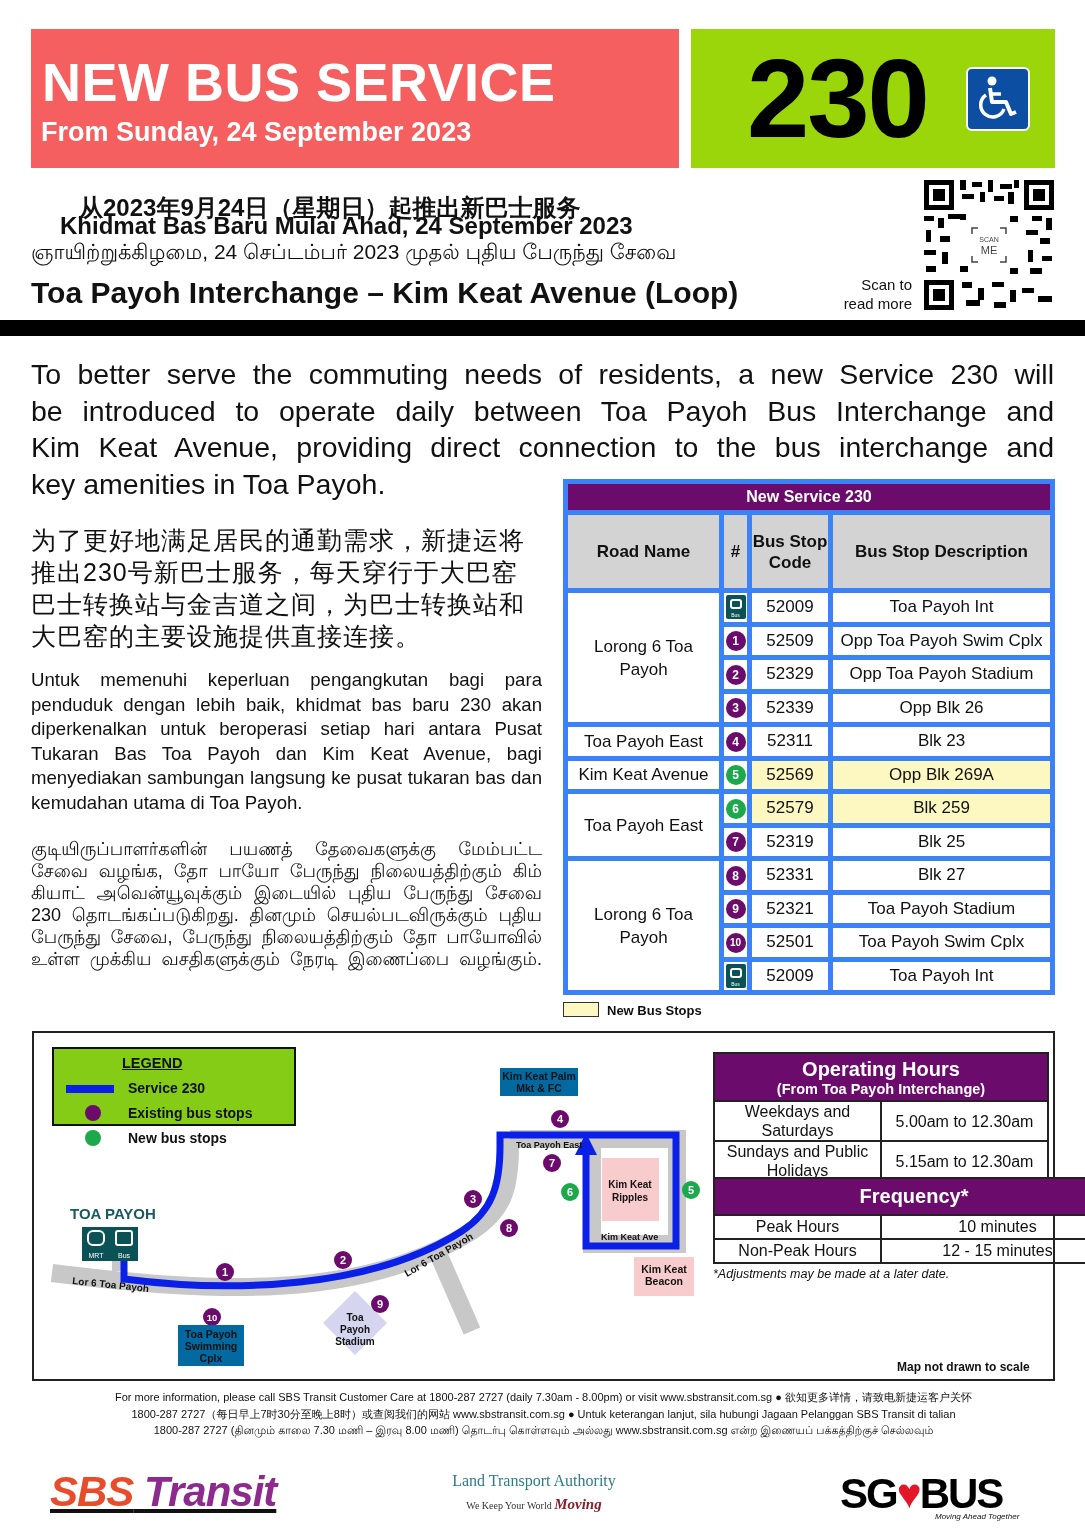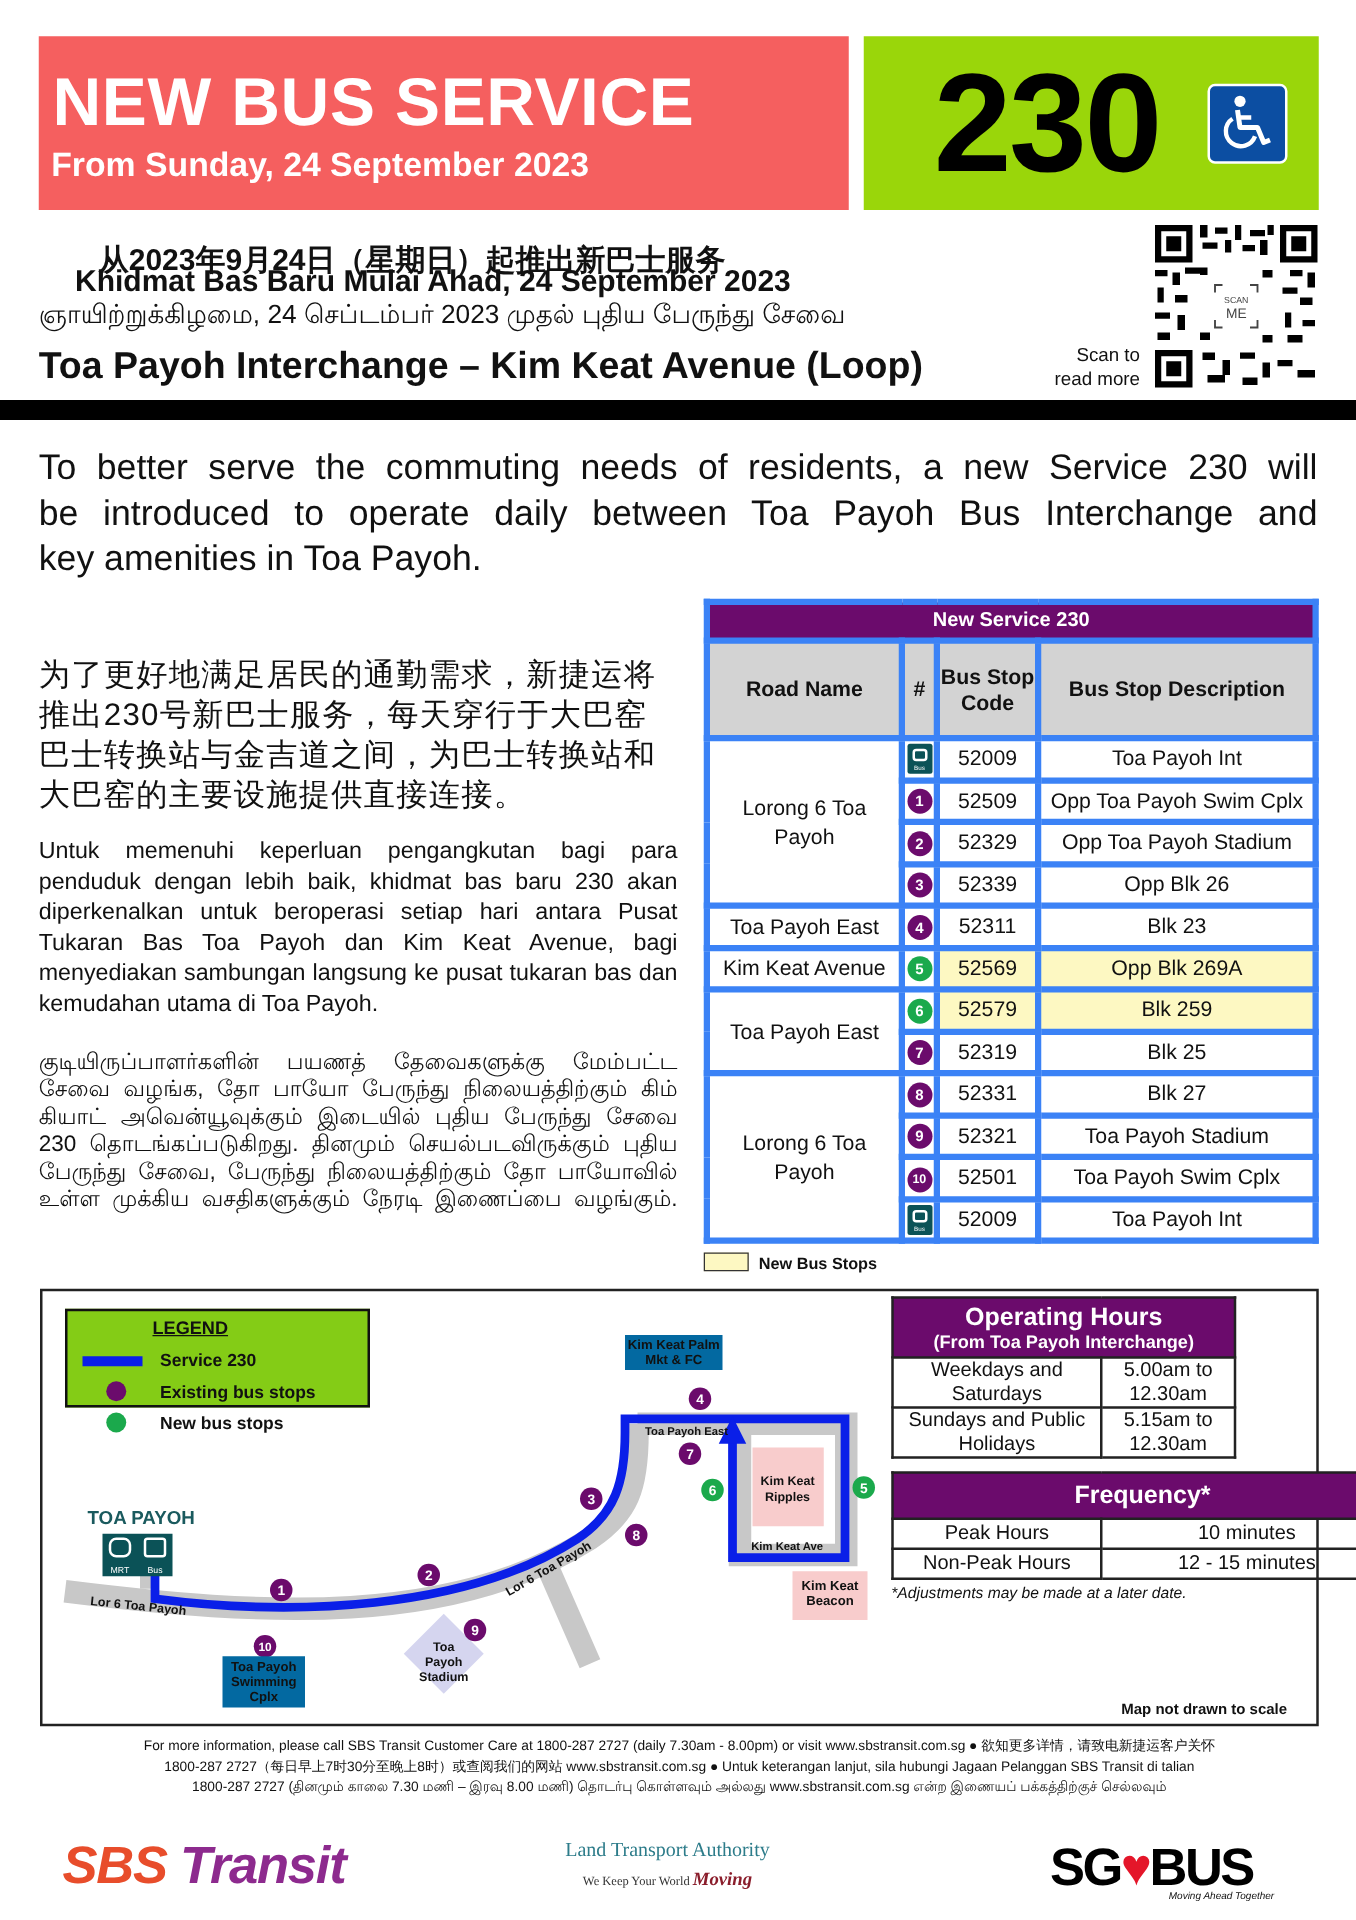--- a/index.html
+++ b/index.html
@@ -57,37 +57,37 @@
   .legend .line { position: absolute; left: 12px; top: 36px; width: 48px; height: 8px; background: #0a1fe8; }
   .legend .dot { position: absolute; left: 31px; width: 16px; height: 16px; border-radius: 50%; }
 
   .map-svg { left: 32px; top: 1031px; }
 
   .place { position: absolute; background: #0369a1; font-size: 10.5px; font-weight: bold; text-align: center; line-height: 12px; color: #111; }
   .place.pink { background: #f8cccc; }
 
   
   .oh { left: 713px; top: 1037px; width: 336px; }
-  .oh table { width: 276px; border-collapse: collapse; }
+  .oh table { width: 336px; border-collapse: collapse; margin-top: 15px; }
   .oh td { border: 2px solid #222; text-align: center; font-size: 16px; line-height: 19px; color: #111; }
   .oh .hd { background: #6b0b6c; color: #fff; font-weight: bold; }
   .oh .hd .big { font-size: 20px; display: block; line-height: 24px; }
   .oh .hd .small { font-size: 14.5px; display: block; line-height: 17px; }
   .freq { left: 713px; top: 1177px; width: 336px; }
   .freq table { width: 402px; border-collapse: collapse; }
   .freq td { border: 2px solid #222; text-align: center; font-size: 16px; height: 24px; color: #111; }
   .freq .hd { background: #6b0b6c; color: #fff; font-weight: bold; font-size: 20px; height: 37px; }
   .adj { left: 713px; top: 1267px; font-size: 12.5px; font-style: italic; color: #111; }
   .scale { left: 897px; top: 1360px; font-size: 12px; font-weight: bold; color: #111; }
 
   
   .foot { left: 32px; top: 1389px; width: 1023px; text-align: center; font-size: 11px; line-height: 16.5px; color: #111; }
   .foot span { display: block; }
 
-  .logo-sbs { left: 50px; top: 1468px; font-size: 42px; font-weight: bold; font-style: italic; letter-spacing: -1px; }
+  .logo-sbs { left: 50px; top: 1468px; font-size: 42px; font-weight: bold; font-style: italic; letter-spacing: -1px; text-decoration: underline; }
   .logo-sbs .s { color: #e84d2b; }
   .logo-sbs .t { color: #8d2a8e; }
   .logo-lta { left: 434px; top: 1472px; font-family: "Liberation Serif", serif; text-align: center; width: 200px; }
   .logo-lta .l1 { font-size: 16px; color: #2d7c8a; }
   .logo-lta .l2 { font-size: 10px; color: #333; margin-top: 6px; }
   .logo-lta .l2 b { color: #8a1d2b; font-style: italic; font-size: 15px; }
   .logo-sg { left: 840px; top: 1470px; font-size: 42px; font-weight: bold; color: #000; letter-spacing: -2px; }
   .logo-sg .heart { color: #e4162a; }
   .logo-sg-tag { left: 935px; top: 1512px; font-size: 8px; font-style: italic; color: #111; }
 </style>
@@ -174,20 +174,21 @@
     <text x="67" y="64" font-size="7" text-anchor="middle" fill="#444" font-family="Liberation Sans, sans-serif">SCAN</text>
     <text x="67" y="76" font-size="11" text-anchor="middle" fill="#444" font-family="Liberation Sans, sans-serif">ME</text>
   </svg>
 </div>
 
 <div class="abs black-bar"></div>
 
 <div class="abs p-en">
   <span style="text-align-last: justify;">To better serve the commuting needs of residents, a new Service 230 will</span>
   <span style="text-align-last: justify;">be introduced to operate daily between Toa Payoh Bus Interchange and</span>
+  <span style="text-align-last: justify;">Kim Keat Avenue, providing direct connection to the bus interchange and</span>
   <span>key amenities in Toa Payoh.</span>
 </div>
 <div class="abs p-zh">为了更好地满足居民的通勤需求，新捷运将推出230号新巴士服务，每天穿行于大巴窑巴士转换站与金吉道之间，为巴士转换站和大巴窑的主要设施提供直接连接。</div>
 <div class="abs p-ms">Untuk memenuhi keperluan pengangkutan bagi para penduduk dengan lebih baik, khidmat bas baru 230 akan diperkenalkan untuk beroperasi setiap hari antara Pusat Tukaran Bas Toa Payoh dan Kim Keat Avenue, bagi menyediakan sambungan langsung ke pusat tukaran bas dan kemudahan utama di Toa Payoh.</div>
 <div class="abs p-ta">குடியிருப்பாளர்களின் பயணத் தேவைகளுக்கு மேம்பட்ட சேவை வழங்க, தோ பாயோ பேருந்து நிலையத்திற்கும் கிம் கியாட் அவென்யூவுக்கும் இடையில் புதிய பேருந்து சேவை 230 தொடங்கப்படுகிறது. தினமும் செயல்படவிருக்கும் புதிய பேருந்து சேவை, பேருந்து நிலையத்திற்கும் தோ பாயோவில் உள்ள முக்கிய வசதிகளுக்கும் நேரடி இணைப்பை வழங்கும்.</div>
 
 <div class="abs tbl">
   <table>
     <tbody>
         <tr>

